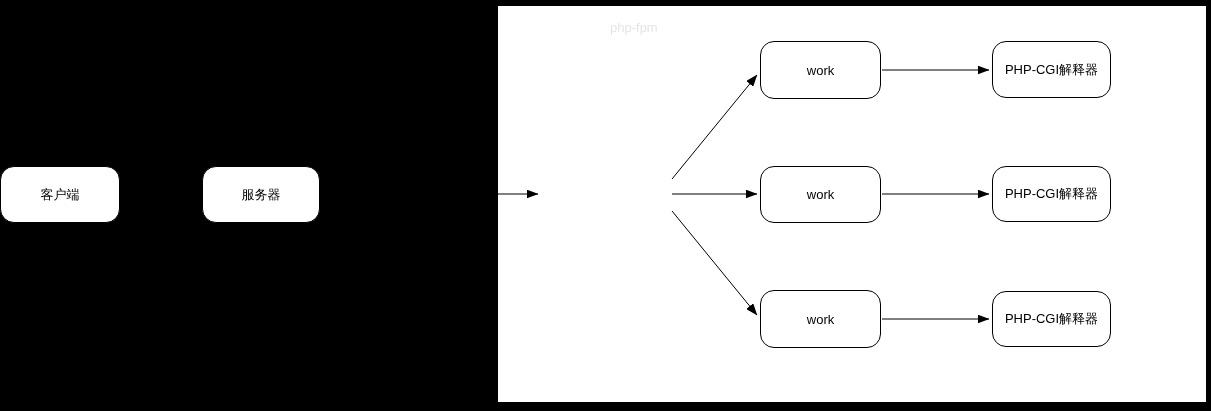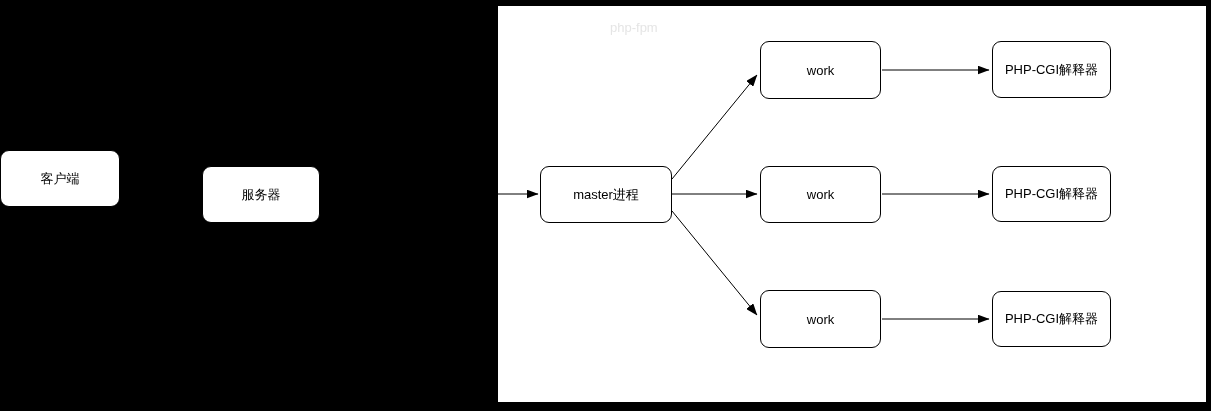--- a/index.html
+++ b/index.html
@@ -40,21 +40,21 @@
     top: 0;
     width: 1211px;
     height: 411px;
     pointer-events: none;
   }
   .node {
     position: absolute;
     box-sizing: border-box;
     background: #ffffff;
     border: 1px solid #000000;
-    border-radius: 9px;
+    border-radius: 14px;
     display: flex;
     align-items: center;
     justify-content: center;
     font-size: 13px;
     color: #000000;
     text-align: left;
     white-space: nowrap;
   }
 </style>
 </head>
@@ -73,25 +73,24 @@
     </defs>
     <line x1="490" y1="194" x2="538" y2="194" stroke="#000000" stroke-width="1" marker-end="url(#ah)"></line>
     <line x1="672" y1="179" x2="757" y2="75" stroke="#000000" stroke-width="1" marker-end="url(#ah)"></line>
     <line x1="672" y1="194" x2="757" y2="194" stroke="#000000" stroke-width="1" marker-end="url(#ah)"></line>
     <line x1="672" y1="211" x2="757" y2="315" stroke="#000000" stroke-width="1" marker-end="url(#ah)"></line>
     <line x1="882" y1="70" x2="989" y2="70" stroke="#000000" stroke-width="1" marker-end="url(#ah)"></line>
     <line x1="882" y1="194" x2="989" y2="194" stroke="#000000" stroke-width="1" marker-end="url(#ah)"></line>
     <line x1="882" y1="319" x2="989" y2="319" stroke="#000000" stroke-width="1" marker-end="url(#ah)"></line>
   </svg>
 
-  <div class="node" style="left:0px;   top:150px; width:120px; height:57px;">客户端</div>
+  <div class="node" style="left:0px;   top:166px; width:120px; height:57px;">客户端</div>
 
   <div class="node" style="left:202px; top:166px; width:118px; height:57px;">服务器</div>
 
-  <div class="node" style="left:540px; top:166px; width:132px; height:57px;">master进程</div>
 
   <div class="node" style="left:760px; top:41px;  width:121px; height:58px;">work</div>
 
   <div class="node" style="left:760px; top:166px; width:121px; height:57px;">work</div>
 
   <div class="node" style="left:760px; top:290px; width:121px; height:58px;">work</div>
 
   <div class="node" style="left:992px; top:41px;  width:119px; height:57px;">PHP-CGI解释器</div>
 
   <div class="node" style="left:992px; top:166px; width:119px; height:56px;">PHP-CGI解释器</div>

